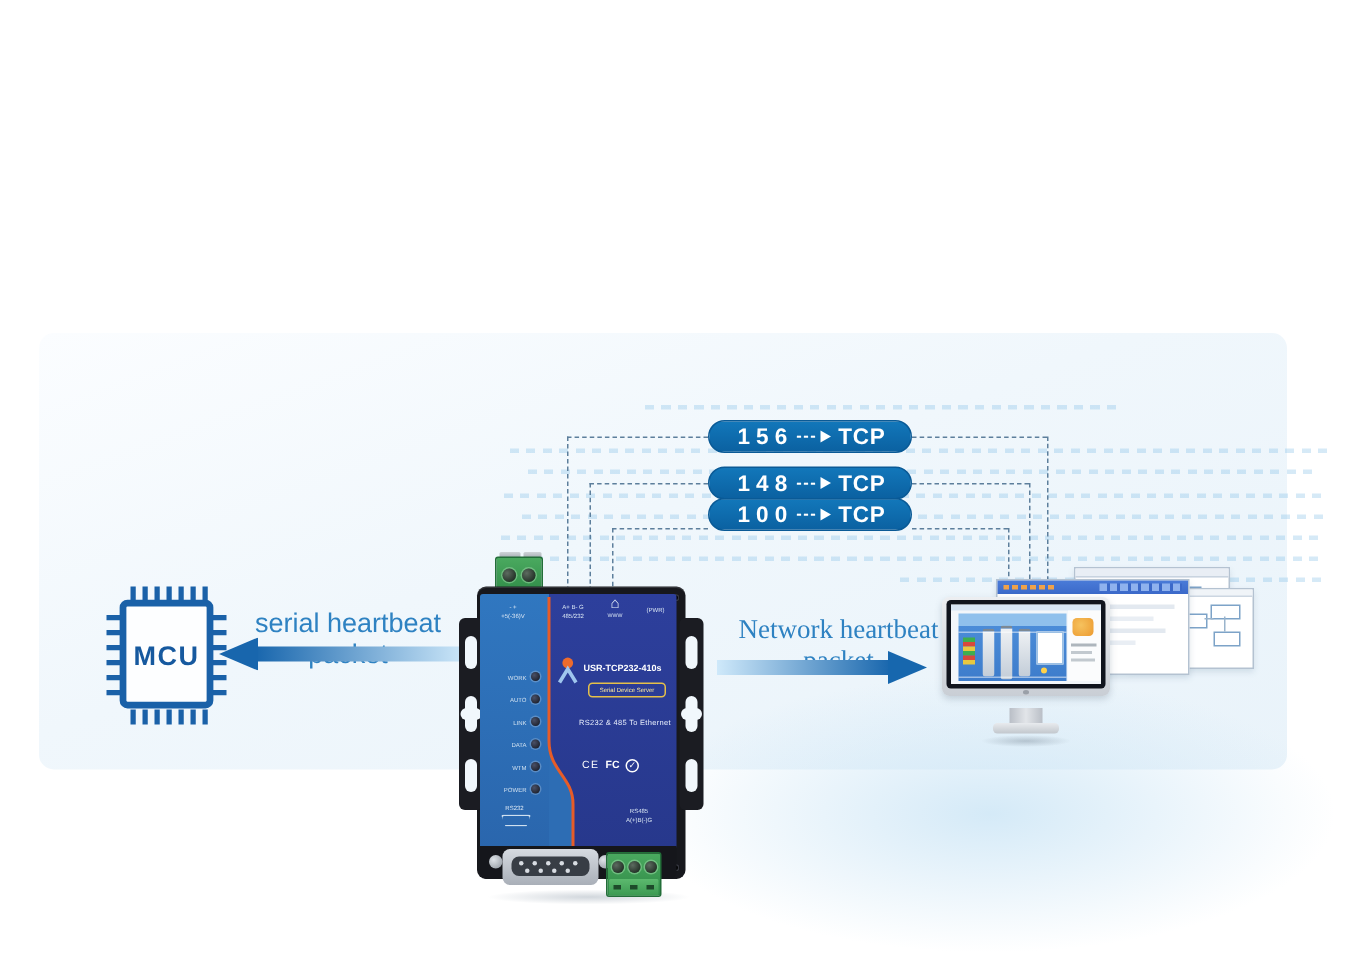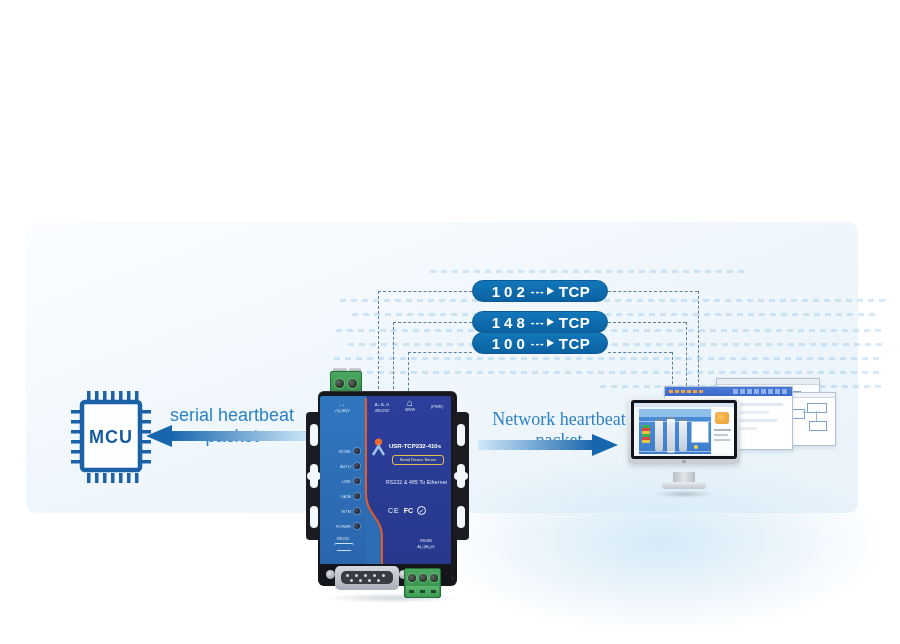--- a/index.html
+++ b/index.html
@@ -96,21 +96,21 @@
   <div class="abs dash-v" style="left:408px;top:352px;height:49px;"></div>
   <div class="abs dash-h" style="left:608px;top:291px;width:90px;"></div>
   <div class="abs dash-v" style="left:698px;top:291px;height:101px;"></div>
   <div class="abs dash-h" style="left:608px;top:322px;width:78px;"></div>
   <div class="abs dash-v" style="left:686px;top:322px;height:69px;"></div>
   <div class="abs dash-h" style="left:608px;top:352px;width:64px;"></div>
   <div class="abs dash-v" style="left:672px;top:352px;height:37px;"></div>
 
 
   <div class="abs pill" style="top:280px;">
-    <span class="num">102</span>
+    <span class="num">156</span>
     <span class="dsh">---</span>
     <span class="tri"></span>
     <span class="proto">TCP</span>
   </div>
   <div class="abs pill" style="top:311px;">
     <span class="num">148</span>
     <span class="dsh">---</span>
     <span class="tri"></span>
     <span class="proto">TCP</span>
   </div>

